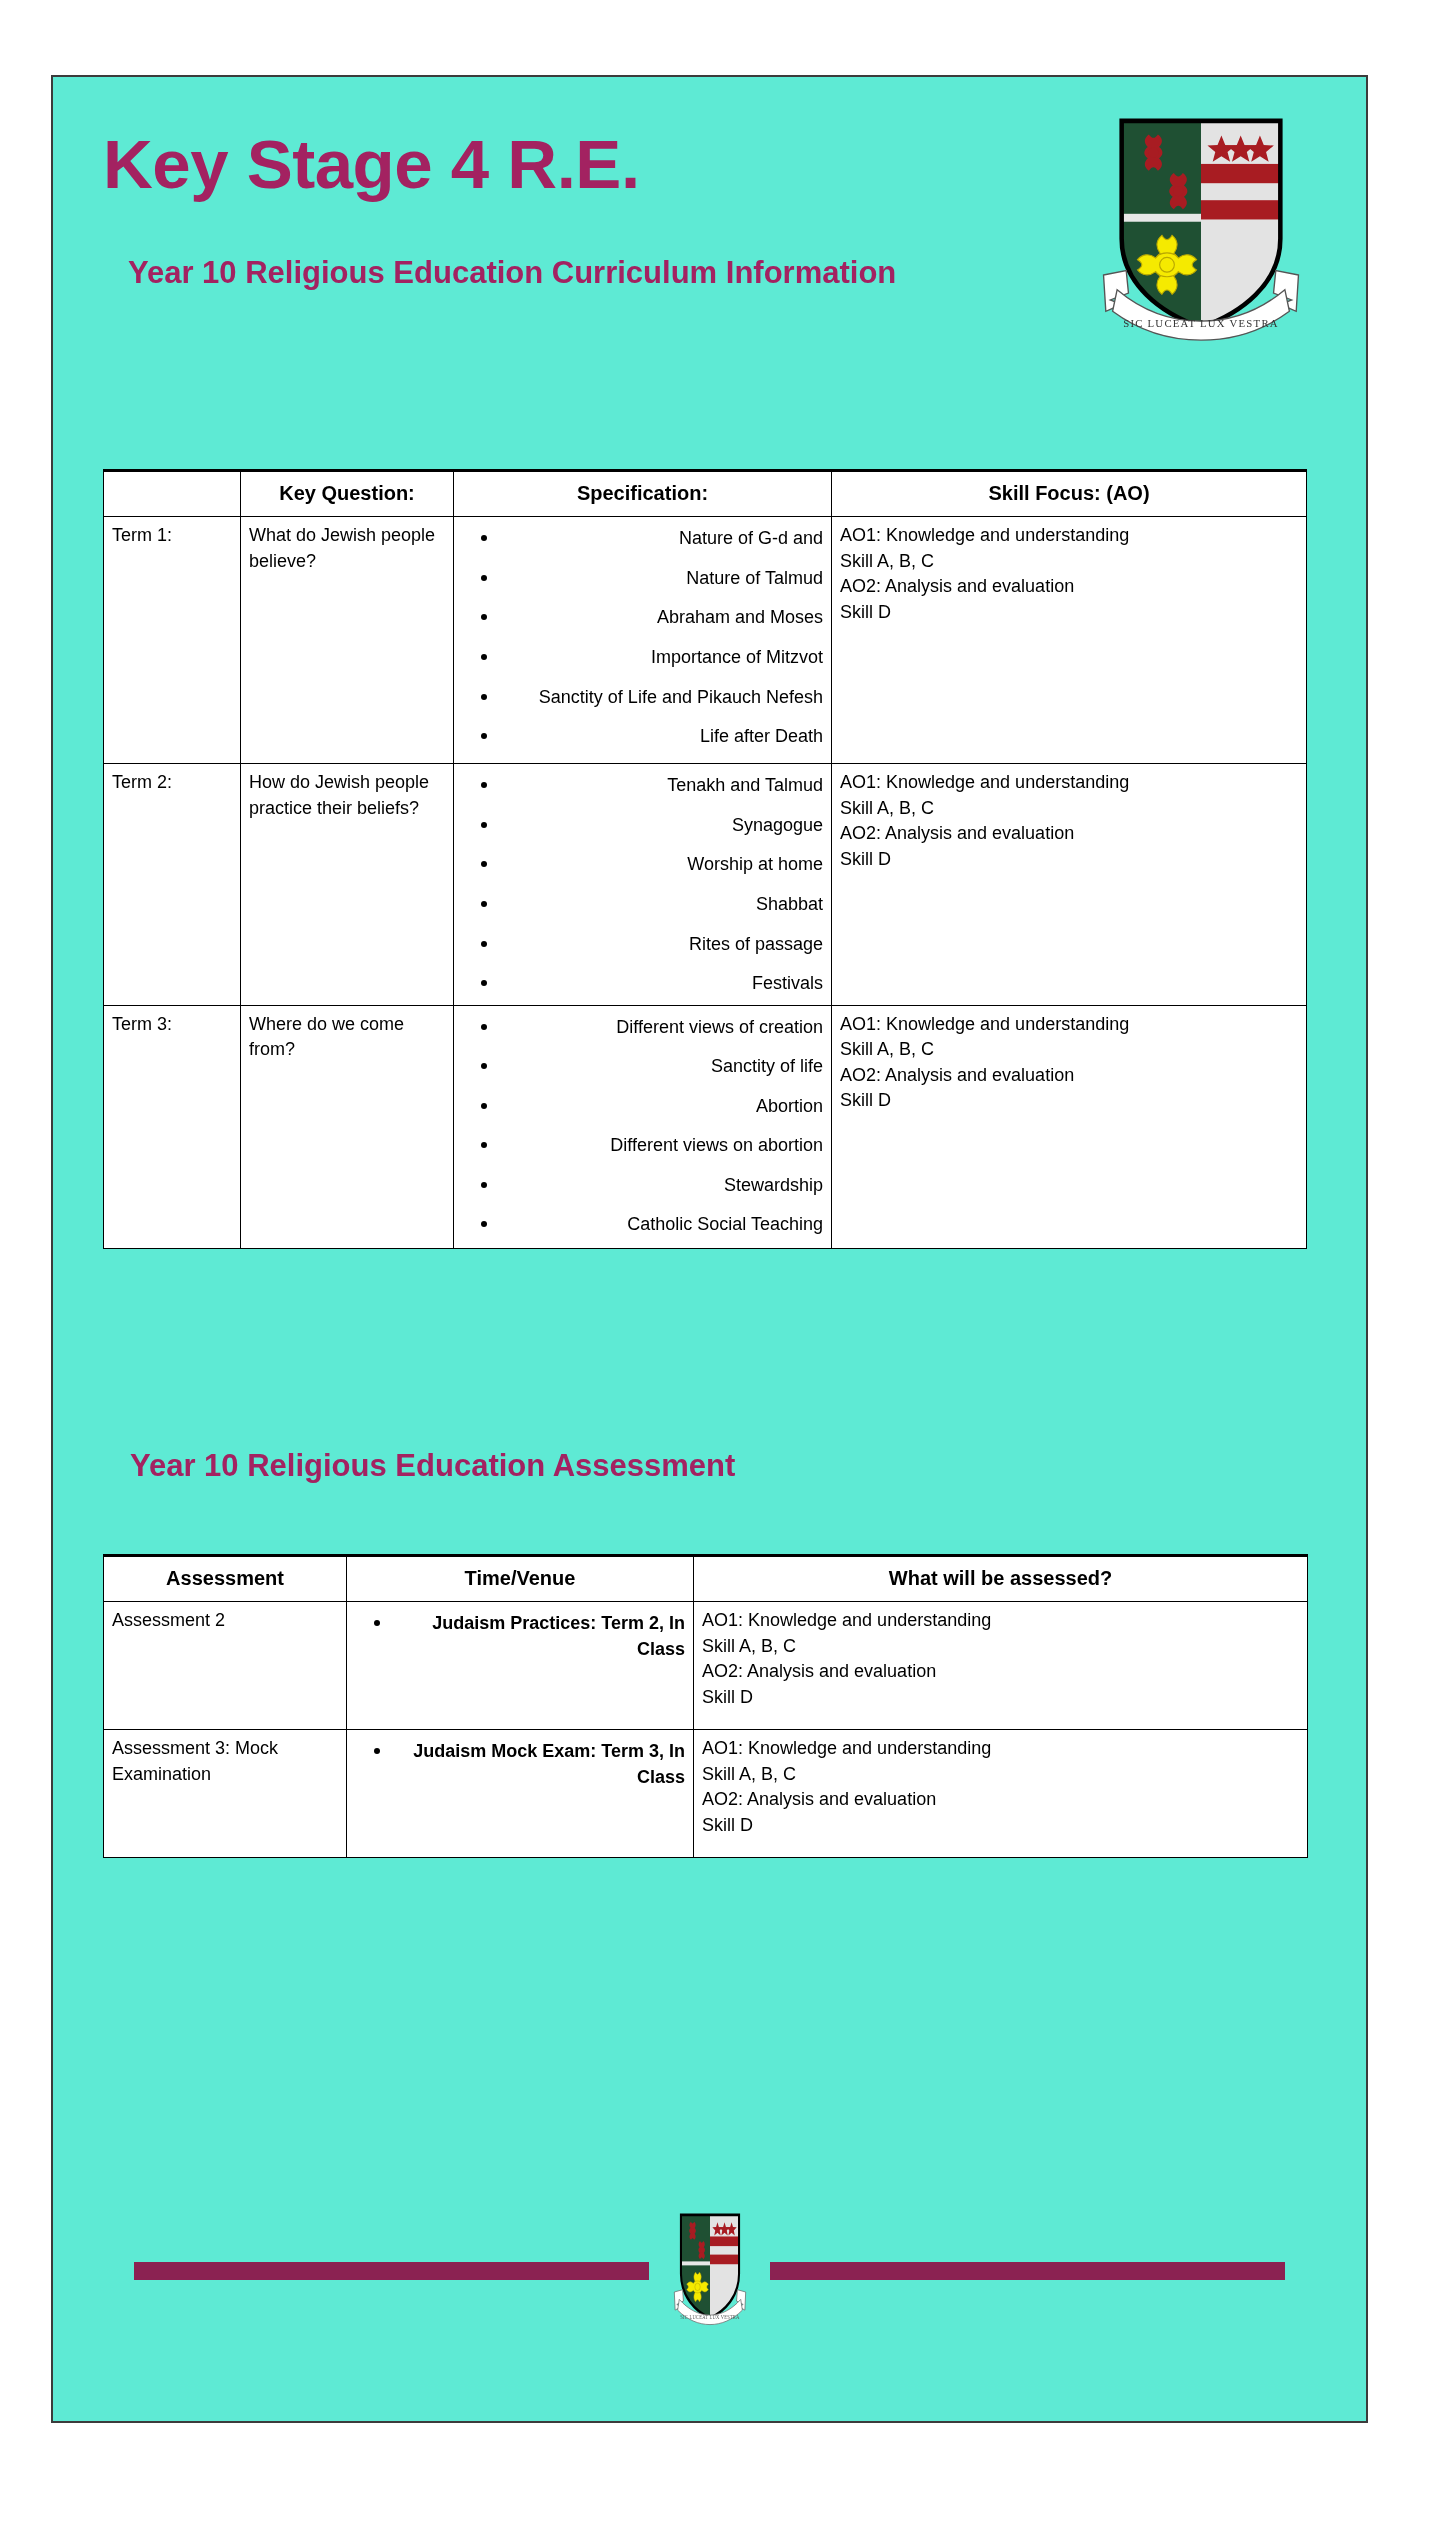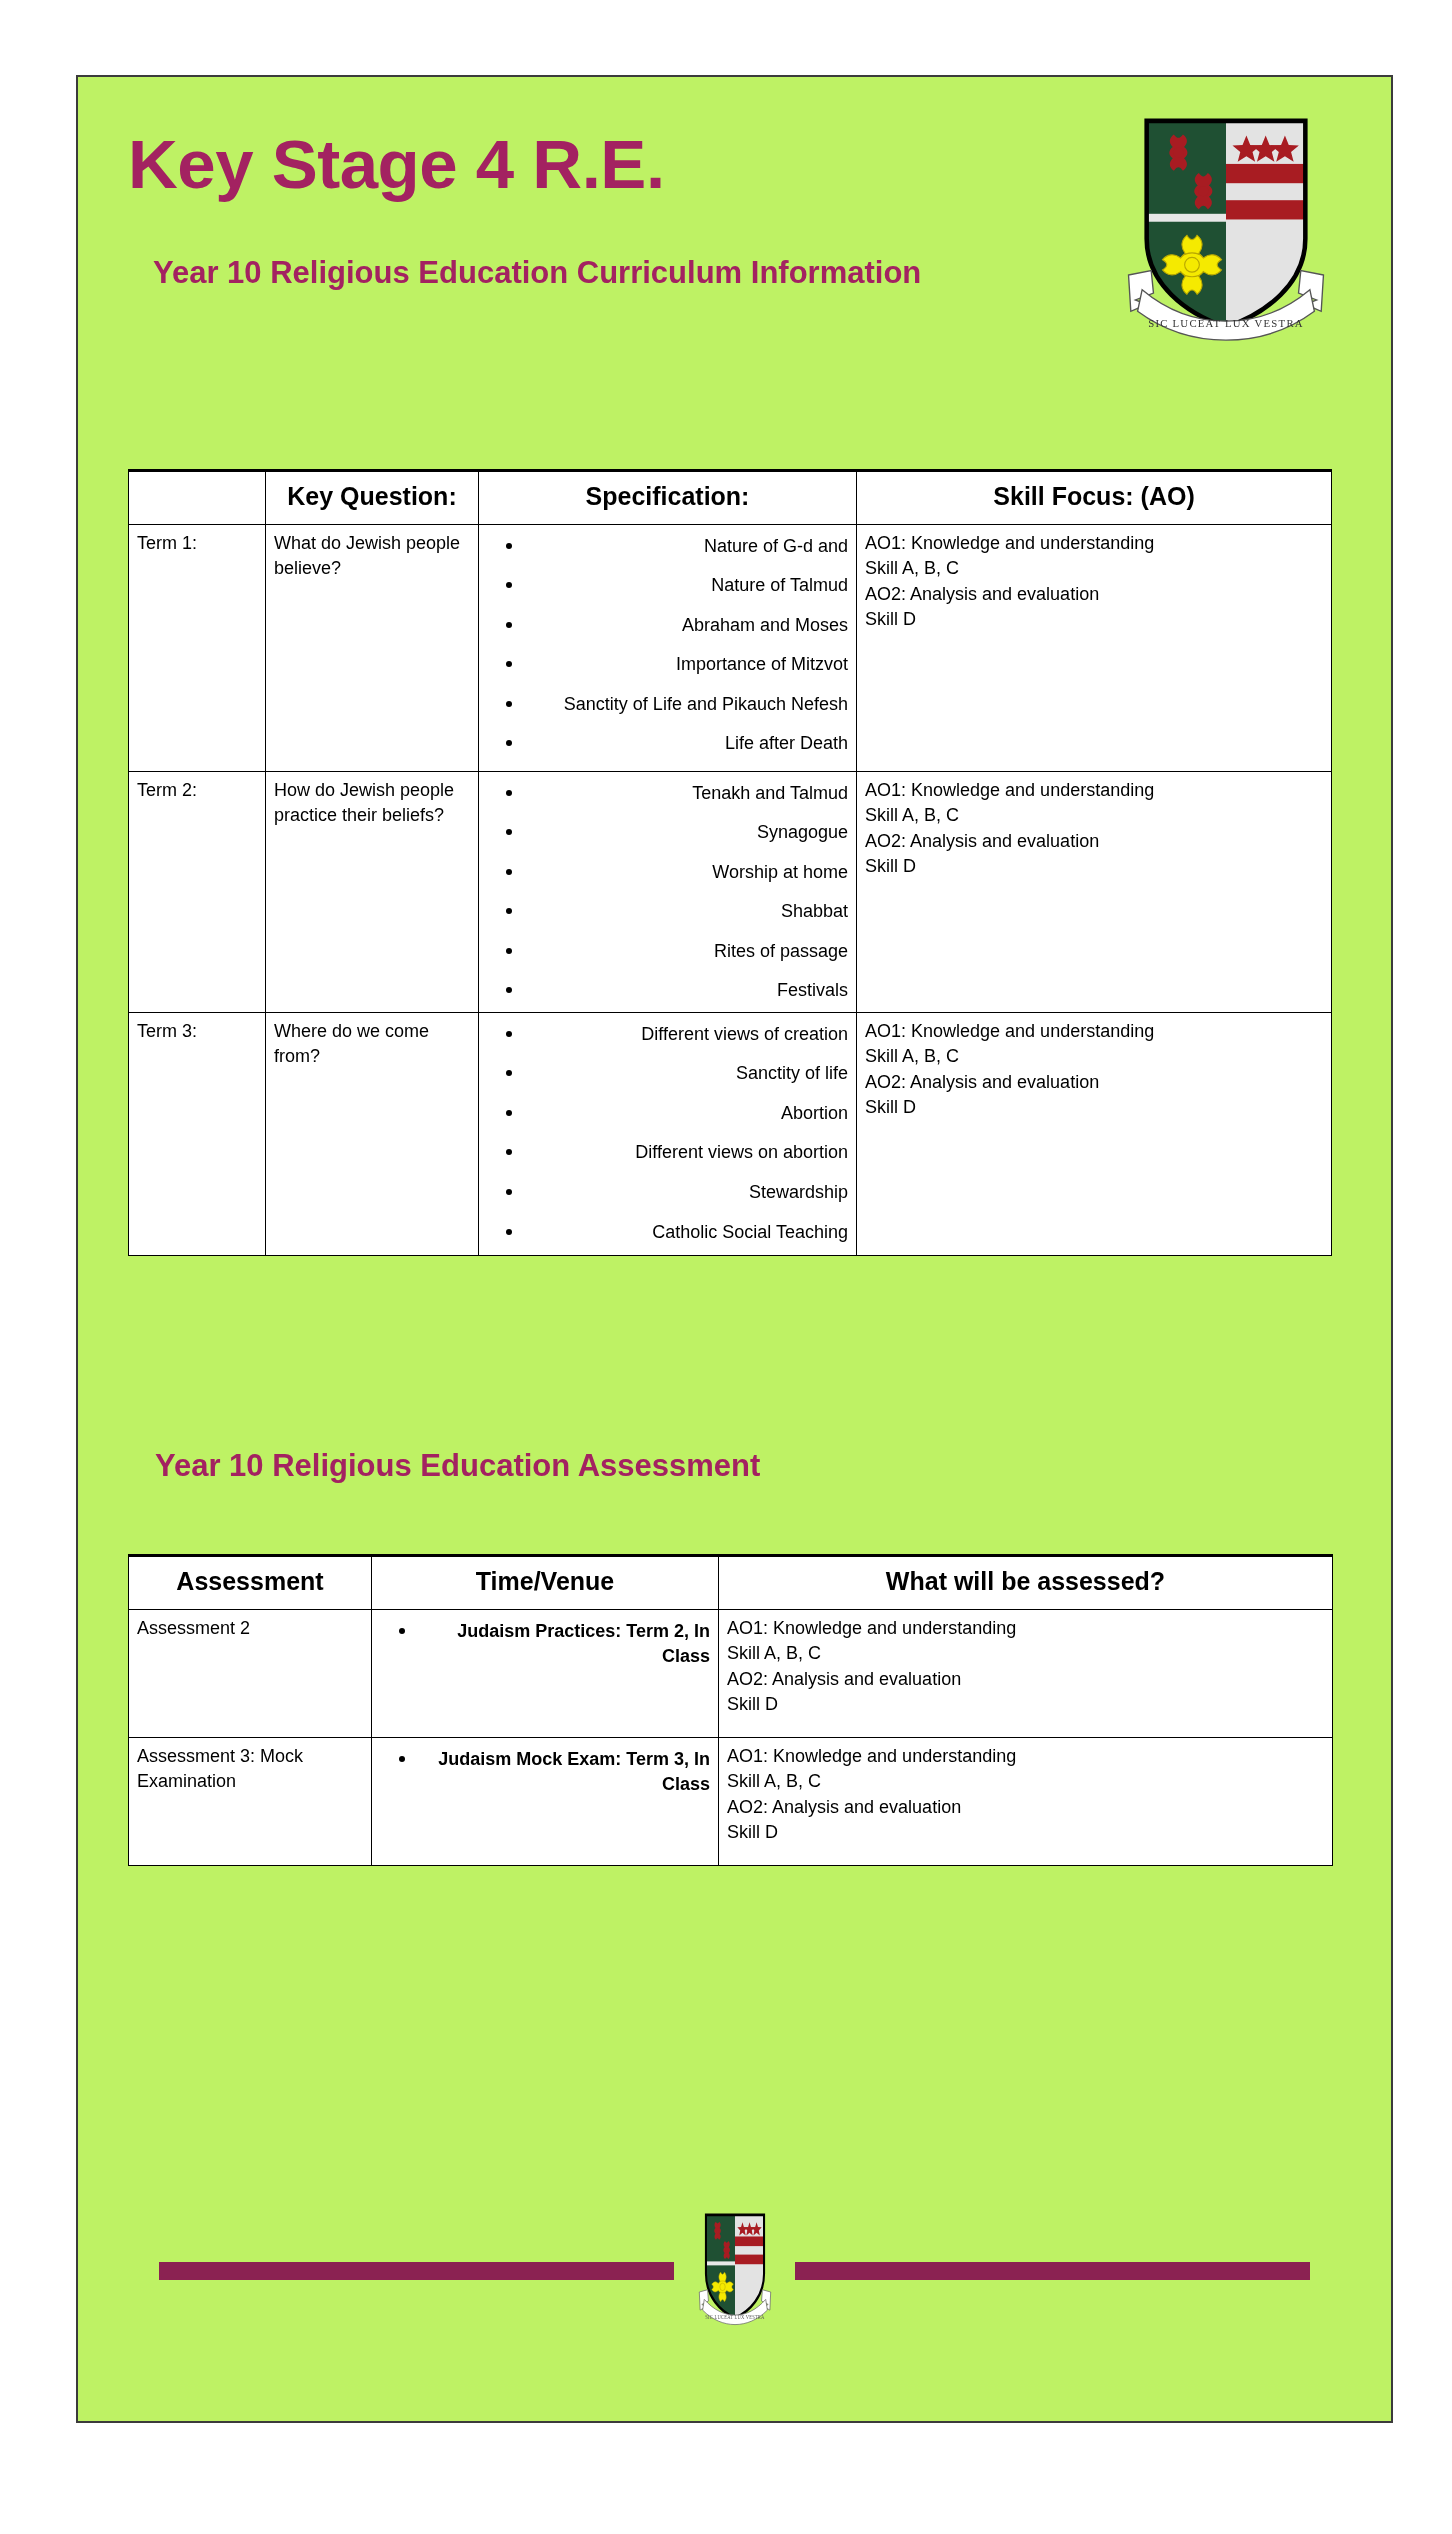--- a/index.html
+++ b/index.html
@@ -16,22 +16,21 @@
   }
 
   .page {
     position: absolute;
     left: 51px;
     top: 75px;
     width: 1317px;
     height: 2348px;
     border: 2px solid #3b3b3b;
     box-sizing: border-box;
-    background: #bef264;
-    margin-left: 25px;
+    background: #5eead4;
   }
 
   .page-inner {
     position: relative;
     width: 100%;
     height: 100%;
   }
 
   
   .header {
@@ -80,21 +79,21 @@
     vertical-align: top;
     padding: 6px 8px;
     font-size: 18px;
     line-height: 1.42;
     font-weight: normal;
     text-align: left;
   }
   table.doc-table thead th {
     text-align: center;
     font-weight: bold;
-    font-size: 25px;
+    font-size: 20px;
     padding: 7px 6px 9px 6px;
     border-top: 3px solid #000;
   }
 
   .curriculum-wrap {
     position: absolute;
     left: 50px;
     top: 392px;
   }
   .assessment-wrap {

